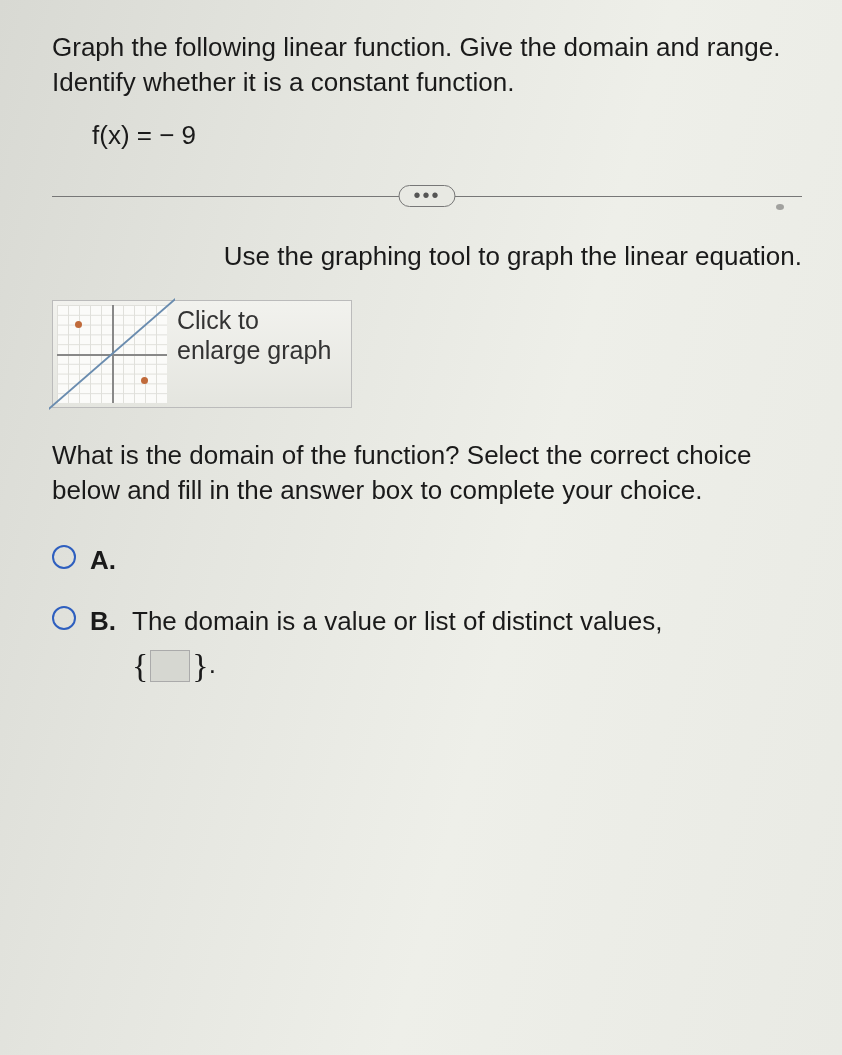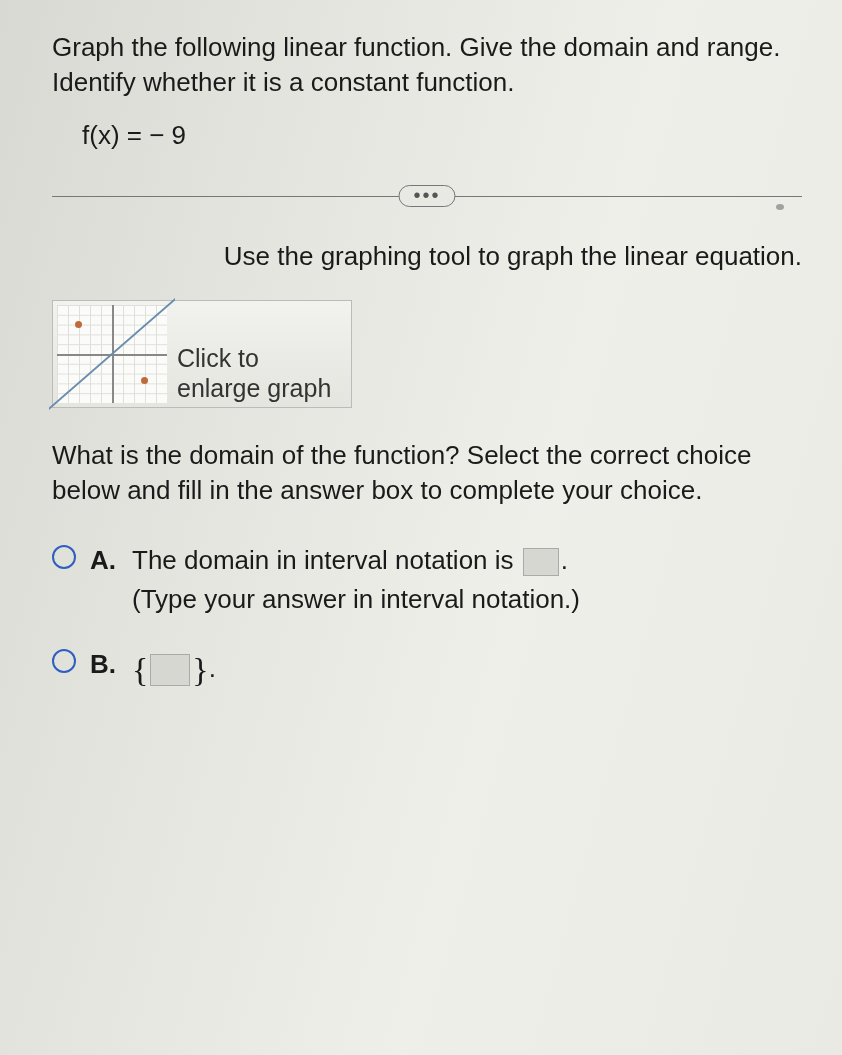--- a/index.html
+++ b/index.html
@@ -7,21 +7,21 @@
   body {
     font-family: Arial, Helvetica, sans-serif;
     background: linear-gradient(105deg, #d8d9d3 0%, #e4e5df 30%, #eeefe9 60%, #e9eae4 100%);
     padding: 30px 40px 30px 52px;
     color: #1a1a1a;
     font-size: 26px;
     line-height: 1.35;
     position: relative;
   }
   .question-text { }
-  .equation { margin: 18px 0 28px 30px; font-size: 26px; }
+  .equation { margin: 18px 0 28px 40px; font-size: 26px; }
   .divider-wrap {
     position: relative;
     height: 30px;
     margin: 18px 0 28px 0;
   }
   .divider-line {
     position: absolute;
     top: 50%;
     left: 0; right: 0;
     border-top: 1.5px solid #777;
@@ -45,21 +45,21 @@
     right: 18px;
     top: 76%;
     width: 8px; height: 6px;
     background: #555;
     border-radius: 50%;
     opacity: 0.5;
   }
   .instruction { margin: 20px 0 26px 0; text-align: right; }
   .graph-widget {
     display: flex;
-    align-items: flex-end;
+    align-items: flex-start;
     width: 300px;
     border: 1px solid #bbb;
     background: linear-gradient(#f2f2ee, #e4e5df);
     padding: 4px;
     margin-bottom: 30px;
     cursor: pointer;
   }
   .graph-thumb {
     width: 110px;
     height: 98px;
@@ -170,32 +170,27 @@
     <div class="pt pt2"></div>
   </div>
   <div class="graph-label">Click to enlarge graph</div>
 </div>
 
 <div class="prompt">What is the domain of the function? Select the correct choice below and fill in the answer box to complete your choice.</div>
 
 <div class="choice">
   <div class="radio"></div>
   <div class="choice-letter">A.</div>
-  <div class="choice-body">
-    <div class="choice-line">
-      <span>The domain in interval notation is </span><span class="answer-slot"></span><span>.</span>
-    </div>
-    <div class="choice-line">(Type your answer in interval notation.)</div>
-  </div>
 </div>
 
 <div class="choice">
   <div class="radio"></div>
   <div class="choice-letter">B.</div>
   <div class="choice-body">
+    <div class="choice-line">The domain is a value or list of distinct values,</div>
     <div class="choice-line">
       <span class="brace-wrap">
         <span class="brace">{</span>
         <span class="answer-slot"></span>
         <span class="brace">}</span>
       </span><span>.</span>
     </div>
   </div>
 </div>
 

